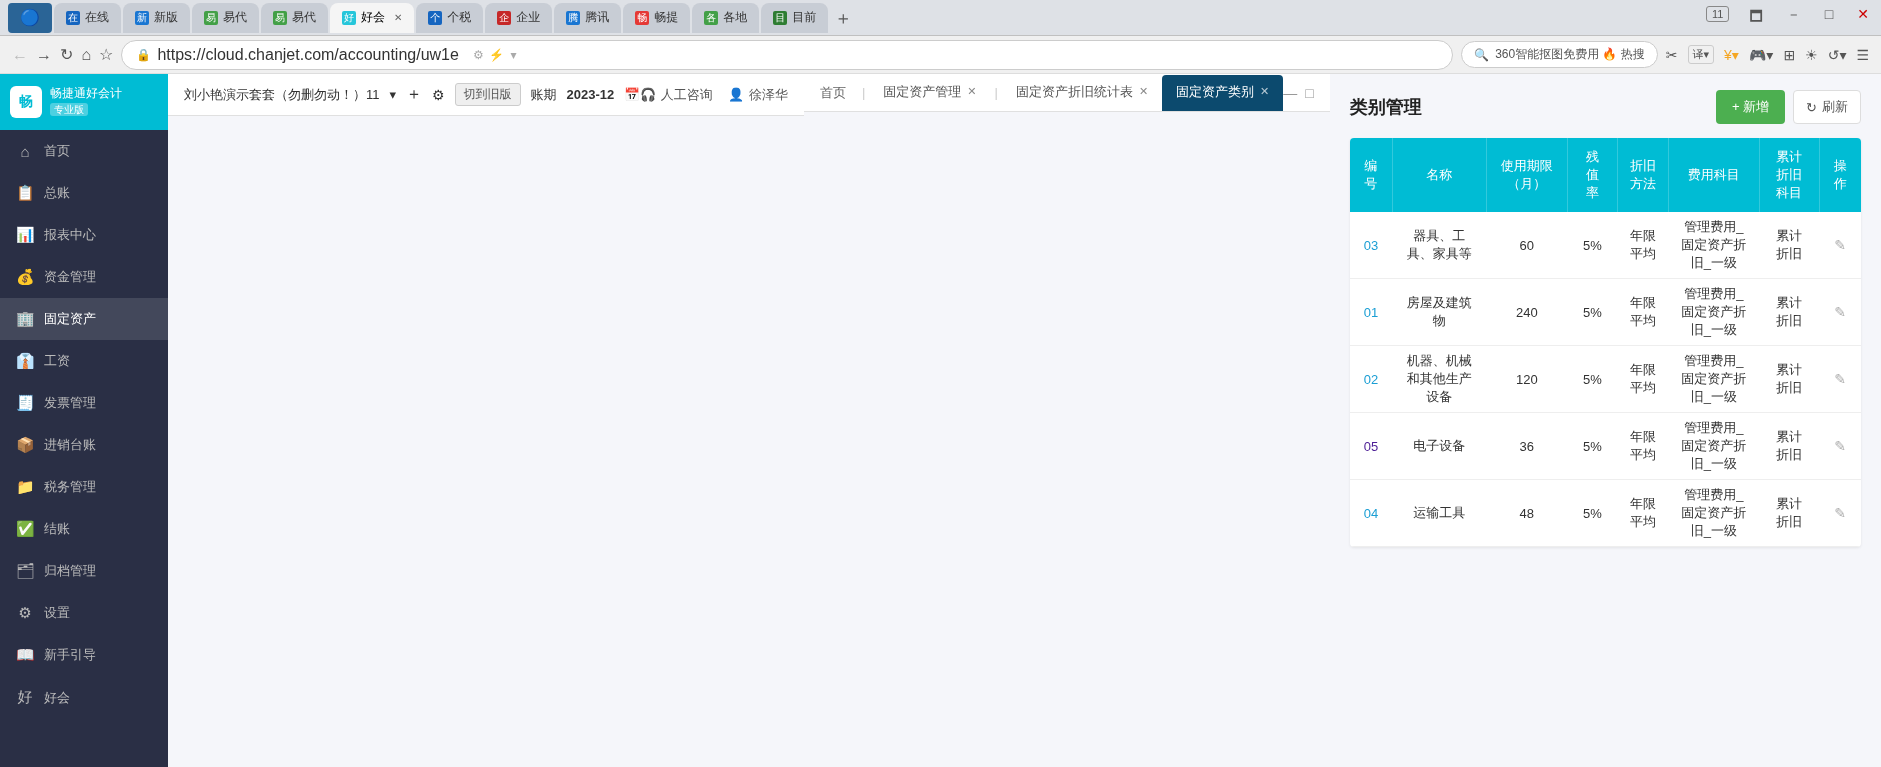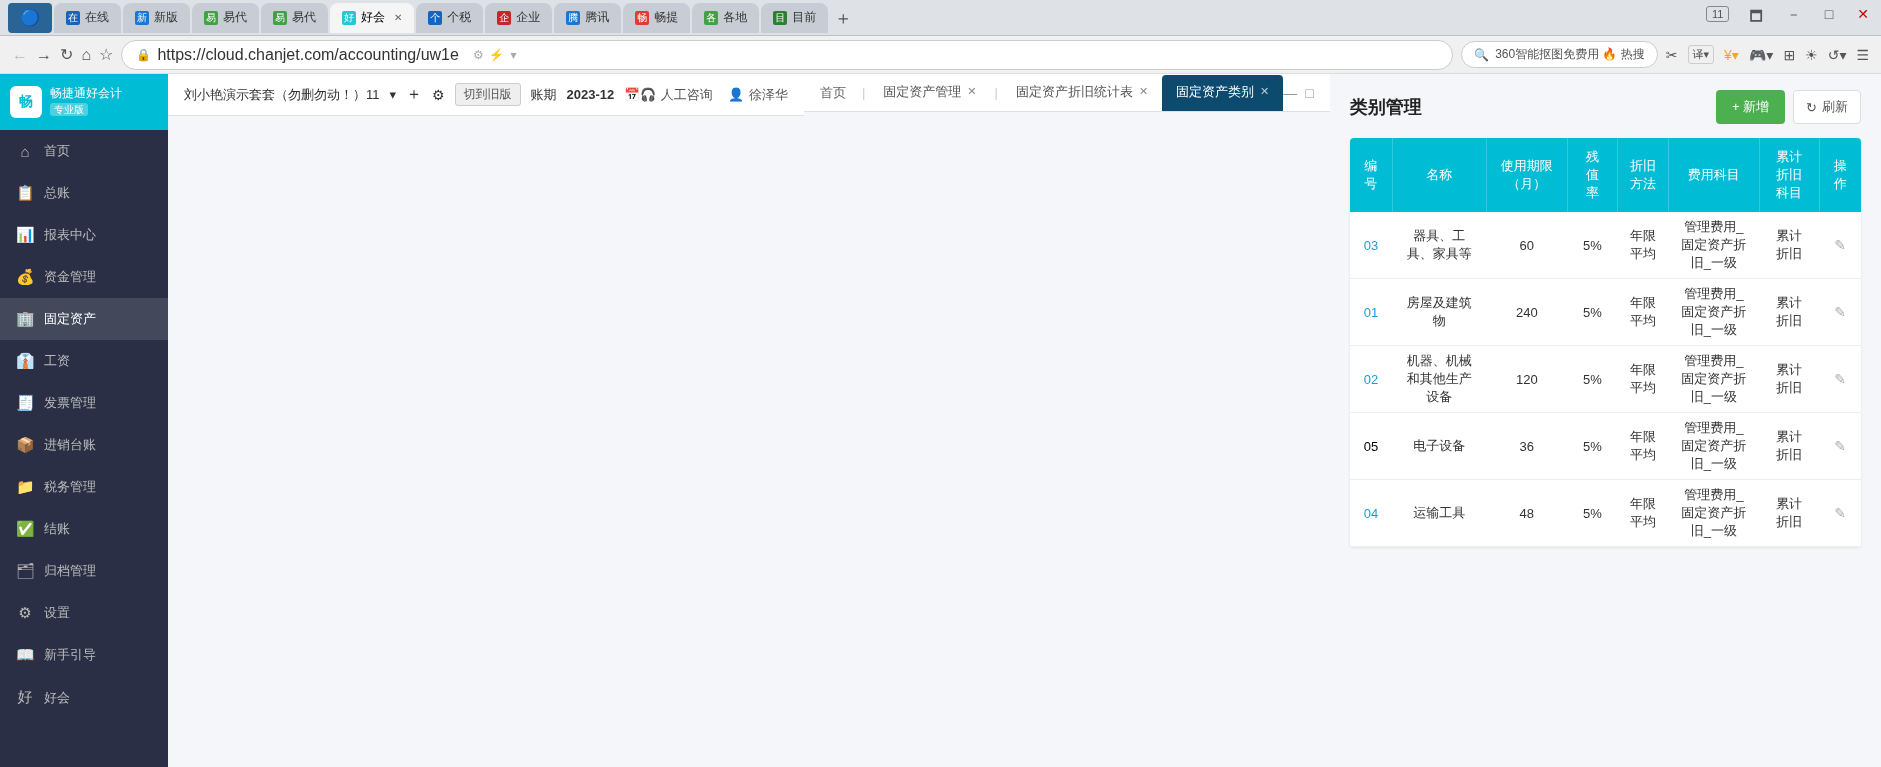--- a/index.html
+++ b/index.html
@@ -545,21 +545,21 @@
       <td style="color:#1a9ed4;">02</td>
       <td>机器、机械和其他生产设备</td>
       <td>120</td>
       <td>5%</td>
       <td>年限平均</td>
       <td>管理费用_固定资产折旧_一级</td>
       <td>累计折旧</td>
       <td><span class="edit-icon">✎</span></td>
     </tr>
             <tr>
-      <td style="color:#000000;">05</td>
+      <td style="color:#4c1d95;">05</td>
       <td>电子设备</td>
       <td>36</td>
       <td>5%</td>
       <td>年限平均</td>
       <td>管理费用_固定资产折旧_一级</td>
       <td>累计折旧</td>
       <td><span class="edit-icon">✎</span></td>
     </tr>
             <tr>
       <td style="color:#1a9ed4;">04</td>

